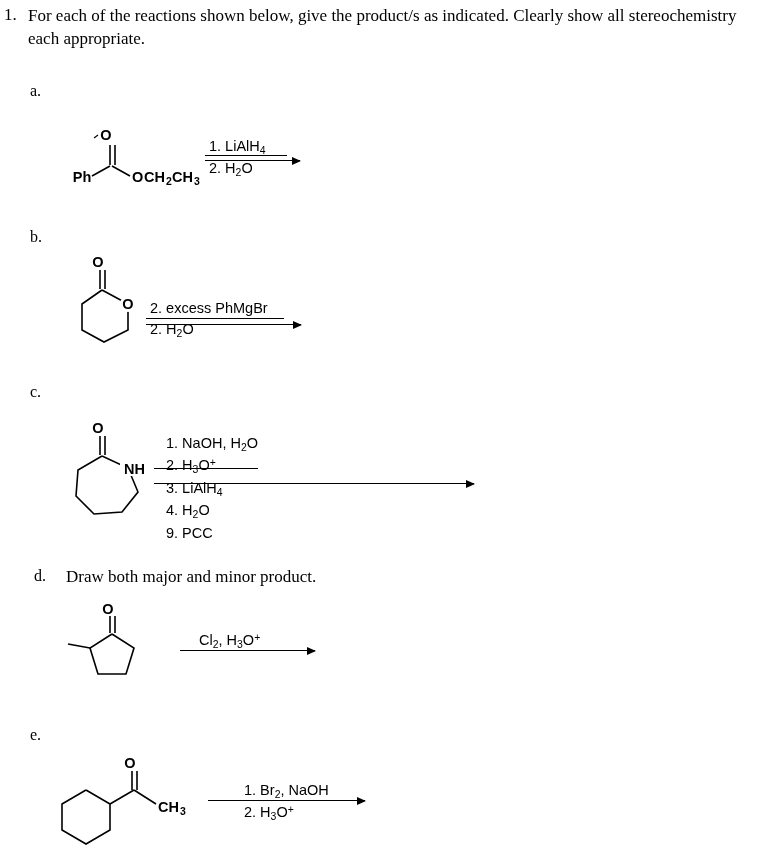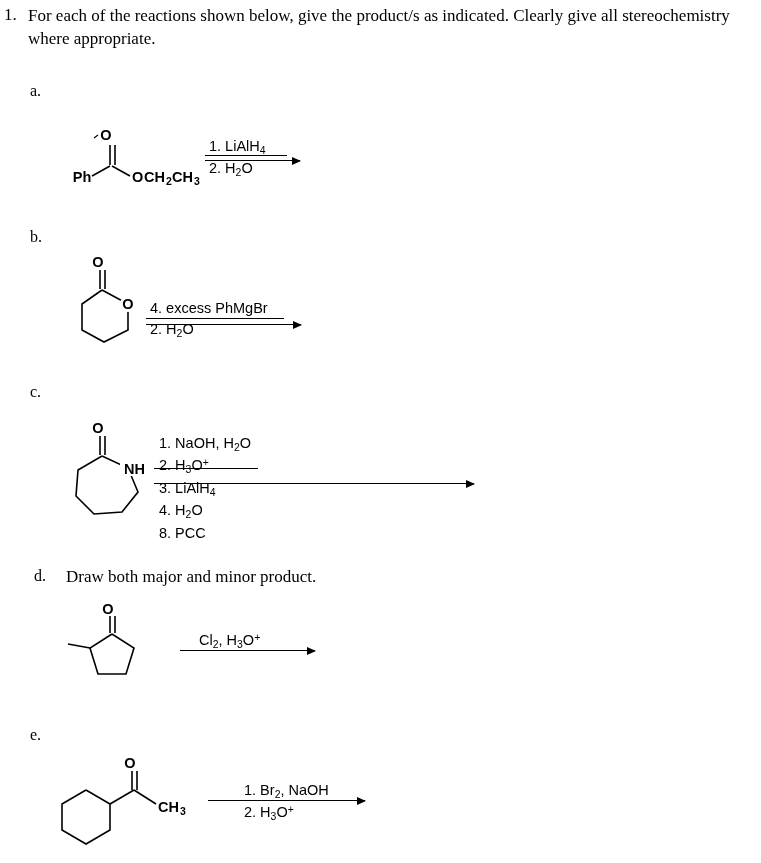--- a/index.html
+++ b/index.html
@@ -96,21 +96,21 @@
     font-weight: bold;
     fill: #000;
   }
 </style>
 </head>
 <body>
 
 <div class="page">
 
   <div class="q-number">1.</div>
-  <div class="q-text">For each of the reactions shown below, give the product/s as indicated. Clearly give all stereochemistry where appropriate.</div>
+  <div class="q-text">For each of the reactions shown below, give the product/s as indicated. Clearly show all stereochemistry each appropriate.</div>
 
   <div class="part-letter" style="left:30px; top:82px;">a.</div>
 
   <div class="struct" style="left:60px; top:118px;">
     <svg width="150" height="70" viewBox="0 0 150 70">
 
       <line x1="50" y1="47" x2="50" y2="27" stroke="#000" stroke-width="1.6"></line>
       <line x1="55" y1="47" x2="55" y2="27" stroke="#000" stroke-width="1.6"></line>
       <text class="atom" x="46" y="22" text-anchor="middle">O</text>
 
@@ -145,21 +145,21 @@
       <circle cx="68" cy="42" r="8" fill="#fff"></circle>
       <text class="atom" x="68" y="47" text-anchor="middle">O</text>
 
       <line x1="40" y1="27" x2="40" y2="8" stroke="#000" stroke-width="1.6"></line>
       <line x1="45" y1="27" x2="45" y2="8" stroke="#000" stroke-width="1.6"></line>
       <text class="atom" x="38" y="5" text-anchor="middle">O</text>
     </svg>
   </div>
 
   <div class="reagents" style="left:150px; top:298px;">
-    <span class="ln">4. excess PhMgBr</span>
+    <span class="ln">2. excess PhMgBr</span>
     <span class="ln">2. H<sub>2</sub>O</span>
   </div>
   <div class="rule" style="left:146px; top:318px; width:138px;"></div>
   <div class="arrow" style="left:146px; top:324px; width:155px;"></div>
 
   <div class="part-letter" style="left:30px; top:383px;"><span>c.</span></div>
 
   <div class="struct" style="left:60px; top:424px;">
     <svg width="120" height="105" viewBox="0 0 120 105">
 
@@ -167,26 +167,26 @@
 
       <rect x="60" y="36" width="34" height="16" fill="#fff"></rect>
       <text class="atom" x="64" y="50">NH</text>
 
       <line x1="40" y1="31" x2="40" y2="12" stroke="#000" stroke-width="1.6"></line>
       <line x1="45" y1="31" x2="45" y2="12" stroke="#000" stroke-width="1.6"></line>
       <text class="atom" x="38" y="9" text-anchor="middle">O</text>
     </svg>
   </div>
 
-  <div class="reagents" style="left:159px; top:433px;">
+  <div class="reagents" style="left:166px; top:433px;">
     <span class="ln">1. NaOH, H<sub>2</sub>O</span>
     <span class="ln">2. H<sub>3</sub>O<sup>+</sup></span>
     <span class="ln">3. LiAlH<sub>4</sub></span>
     <span class="ln">4. H<sub>2</sub>O</span>
-    <span class="ln">8. PCC</span>
+    <span class="ln">9. PCC</span>
   </div>
   <div class="rule" style="left:154px; top:468px; width:104px;"></div>
   <div class="arrow" style="left:154px; top:483px; width:320px;"></div>
 
   <div class="part-letter" style="left:34px; top:567px;">d.</div>
   <div class="part-title" style="left:66px; top:567px;">Draw both major and minor product.</div>
 
   <div class="struct" style="left:60px; top:612px;">
     <svg width="110" height="90" viewBox="0 0 110 90">
 

